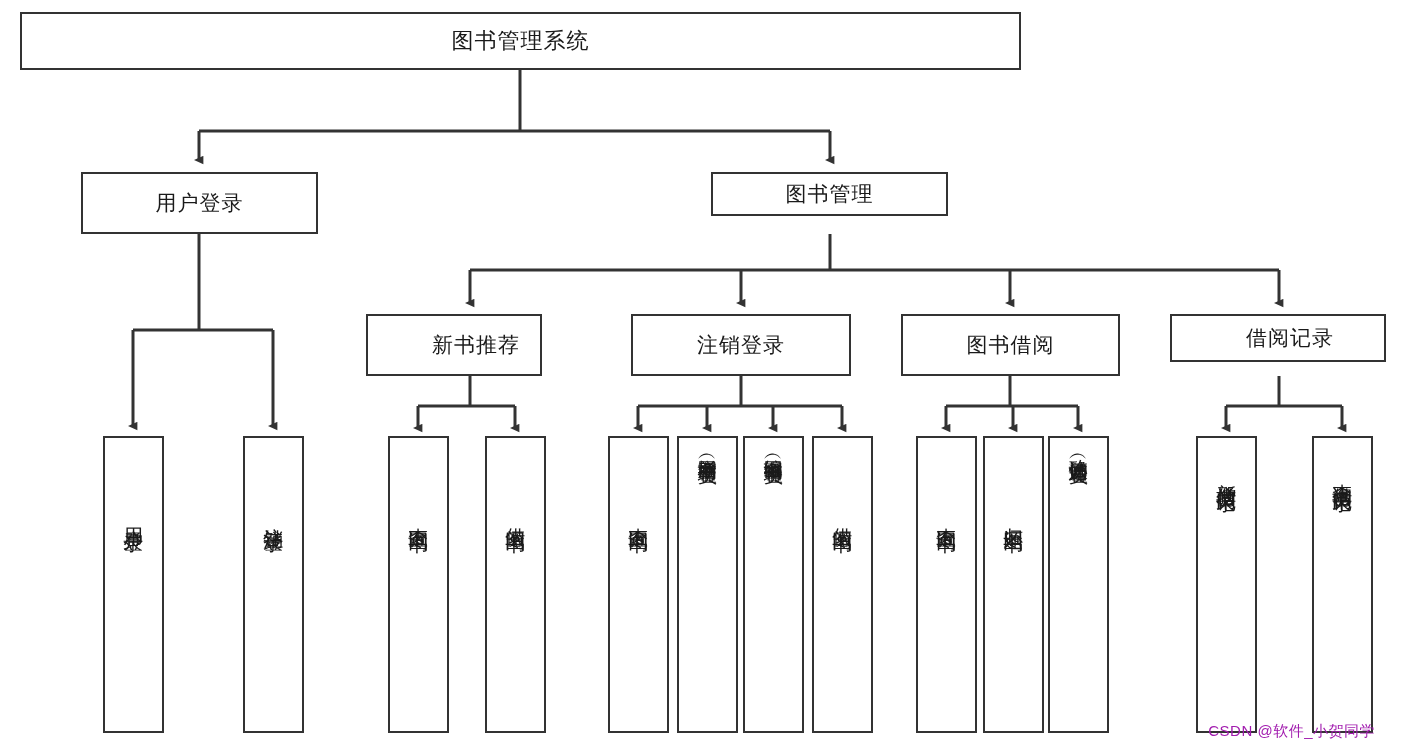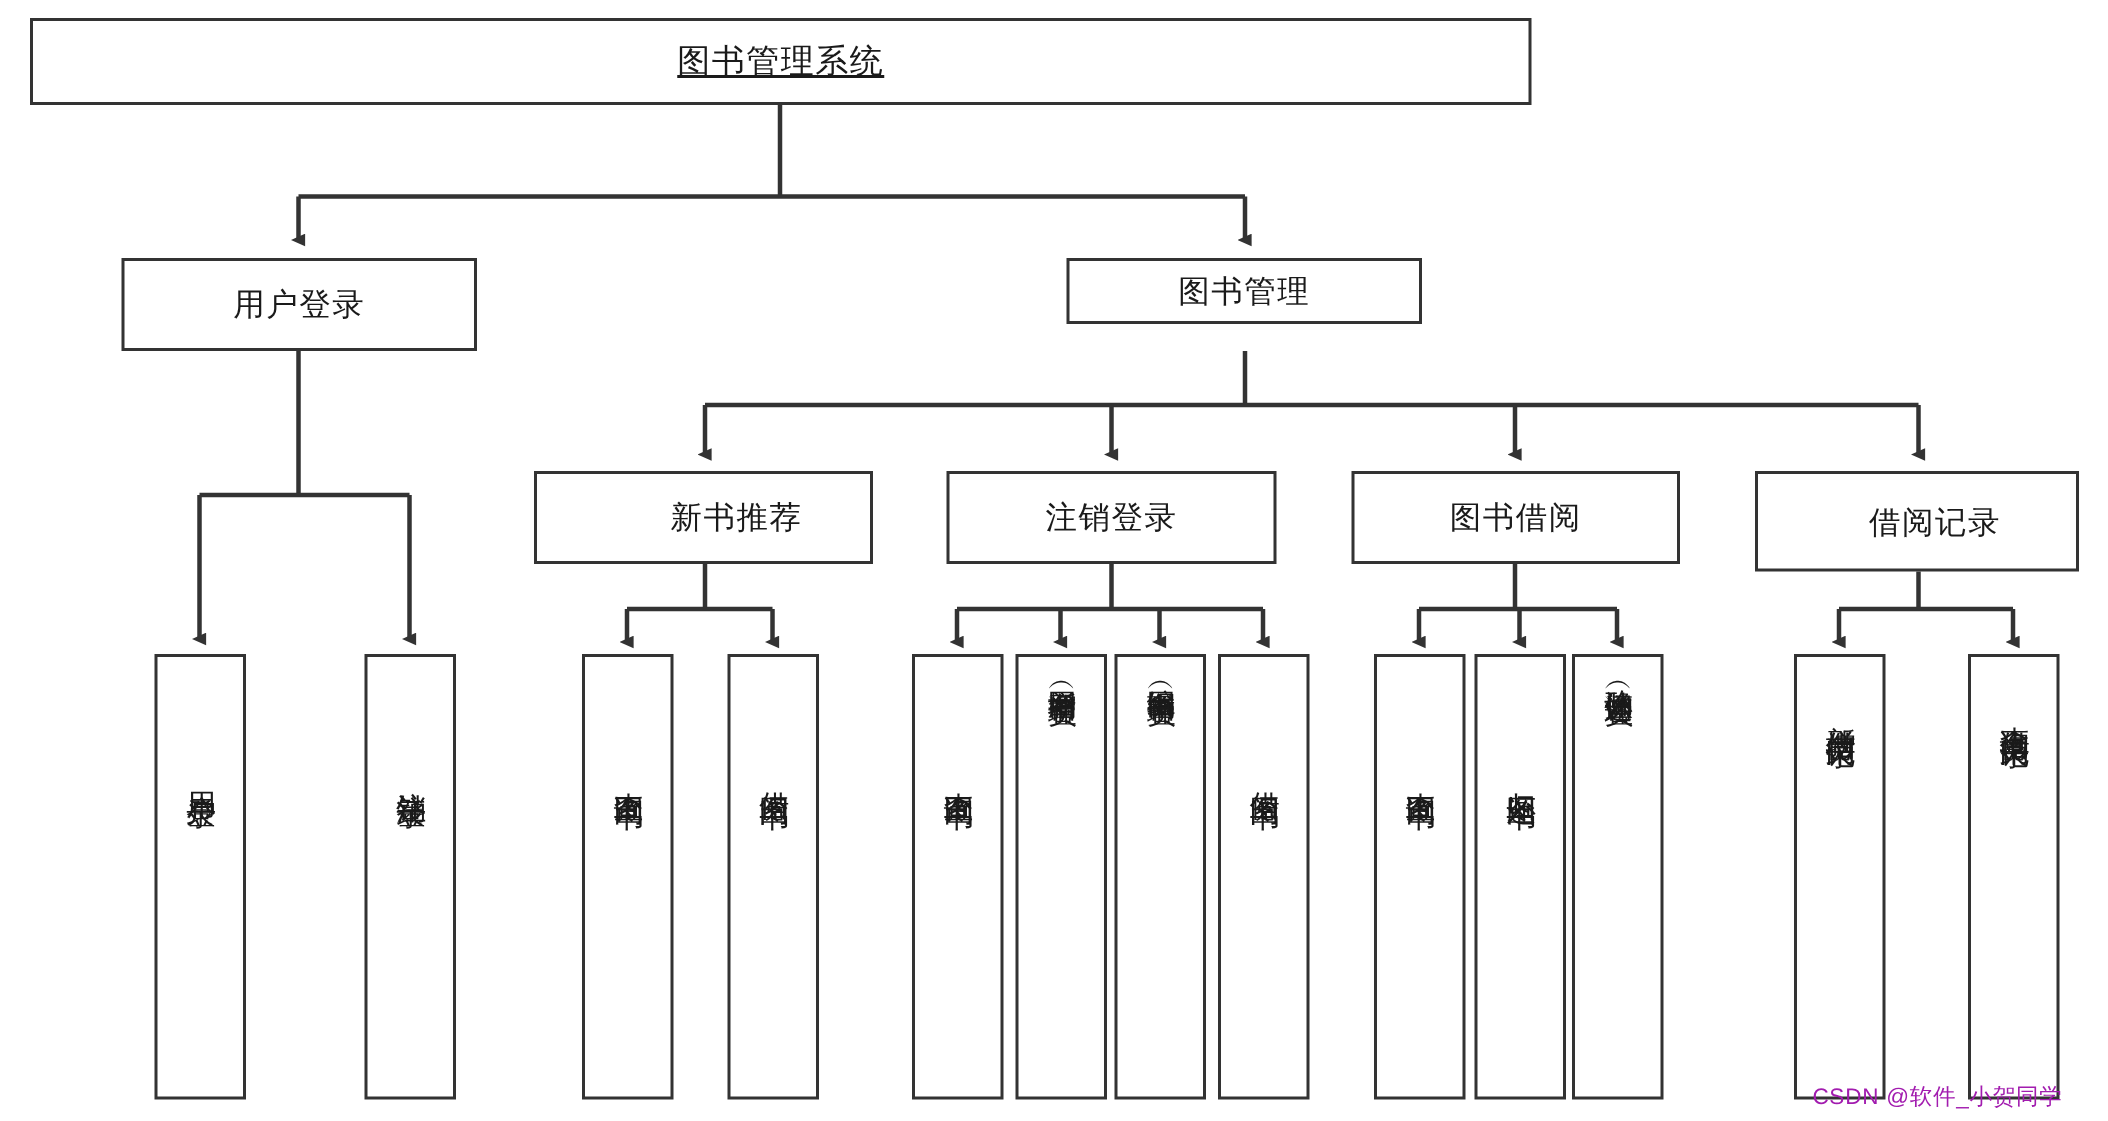--- a/index.html
+++ b/index.html
@@ -119,41 +119,41 @@
       <path d="M1013,406 L1013,428" marker-end="url(#arrow)"></path>
       <path d="M1078,406 L1078,428" marker-end="url(#arrow)"></path>
 
       <path d="M1279,376 L1279,406"></path>
       <path d="M1226,406 L1342,406"></path>
       <path d="M1226,406 L1226,428" marker-end="url(#arrow)"></path>
       <path d="M1342,406 L1342,428" marker-end="url(#arrow)"></path>
     </g>
   </svg>
 
-  <div class="node node-h node-root" style="left:20px; top:12px; width:1001px; height:58px;text-decoration:underline;">
+  <div class="node node-h node-root" style="left:20px; top:12px; width:1001px; height:58px;">
     <span>图书管理系统</span>
   </div>
 
   <div class="node node-h" style="left:81px; top:172px; width:237px; height:62px;">
     <span>用户登录</span>
   </div>
   <div class="node node-h" style="left:711px; top:172px; width:237px; height:44px;">
     <span>图书管理</span>
   </div>
 
-  <div class="node node-h" style="left:356px; top:314px; width:226px; height:62px;padding-left:44px;">
+  <div class="node node-h" style="left:366px; top:314px; width:176px; height:62px;padding-left:44px;">
     <span>新书推荐</span>
   </div>
   <div class="node node-h" style="left:631px; top:314px; width:220px; height:62px;">
     <span>注销登录</span>
   </div>
   <div class="node node-h" style="left:901px; top:314px; width:219px; height:62px;">
     <span>图书借阅</span>
   </div>
-  <div class="node node-h" style="left:1170px; top:314px; width:216px; height:67px;padding-left:24px;">
+  <div class="node node-h" style="left:1170px; top:314px; width:216px; height:48px;padding-left:24px;">
     <span>借阅记录</span>
   </div>
 
   <div class="node node-v" style="left:103px; top:436px; width:61px; height:297px; padding-top:74px;">
     <span class="vlabel">用户登录</span>
   </div>
   <div class="node node-v" style="left:243px; top:436px; width:61px; height:297px; padding-top:74px;">
     <span class="vlabel">注销登录</span>
   </div>
 

